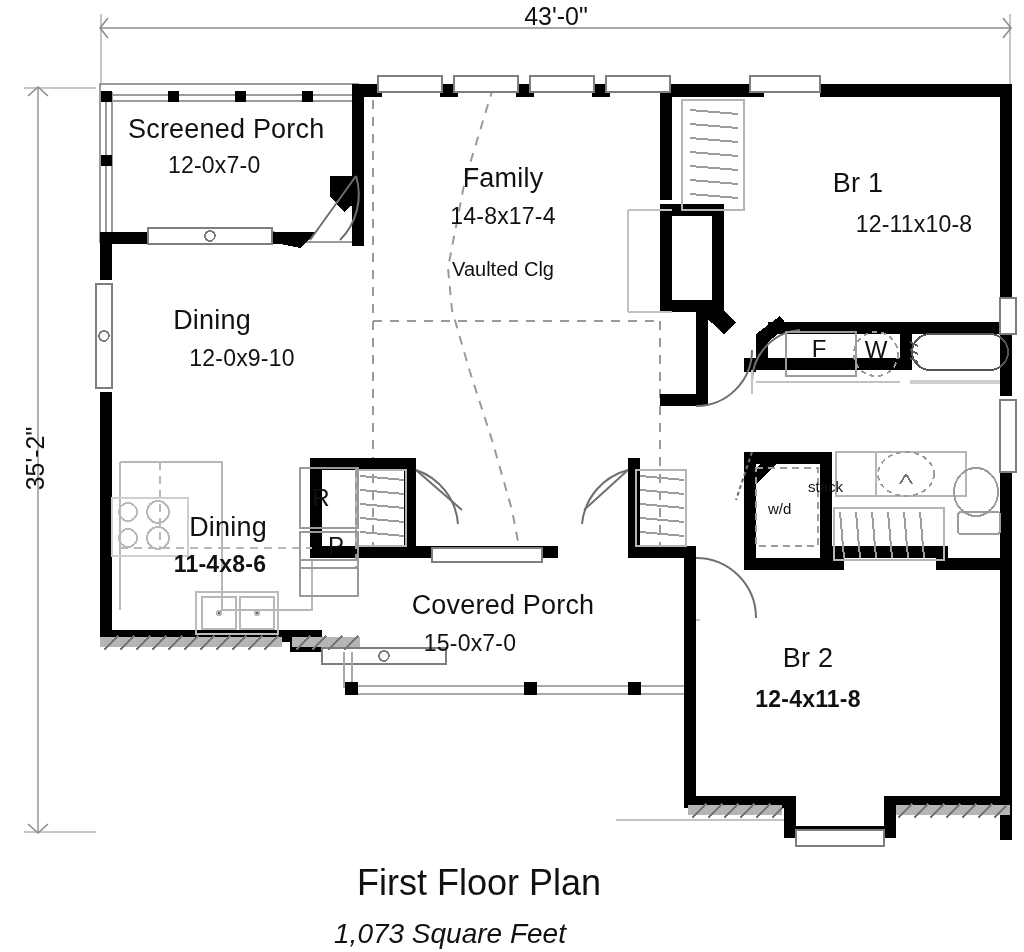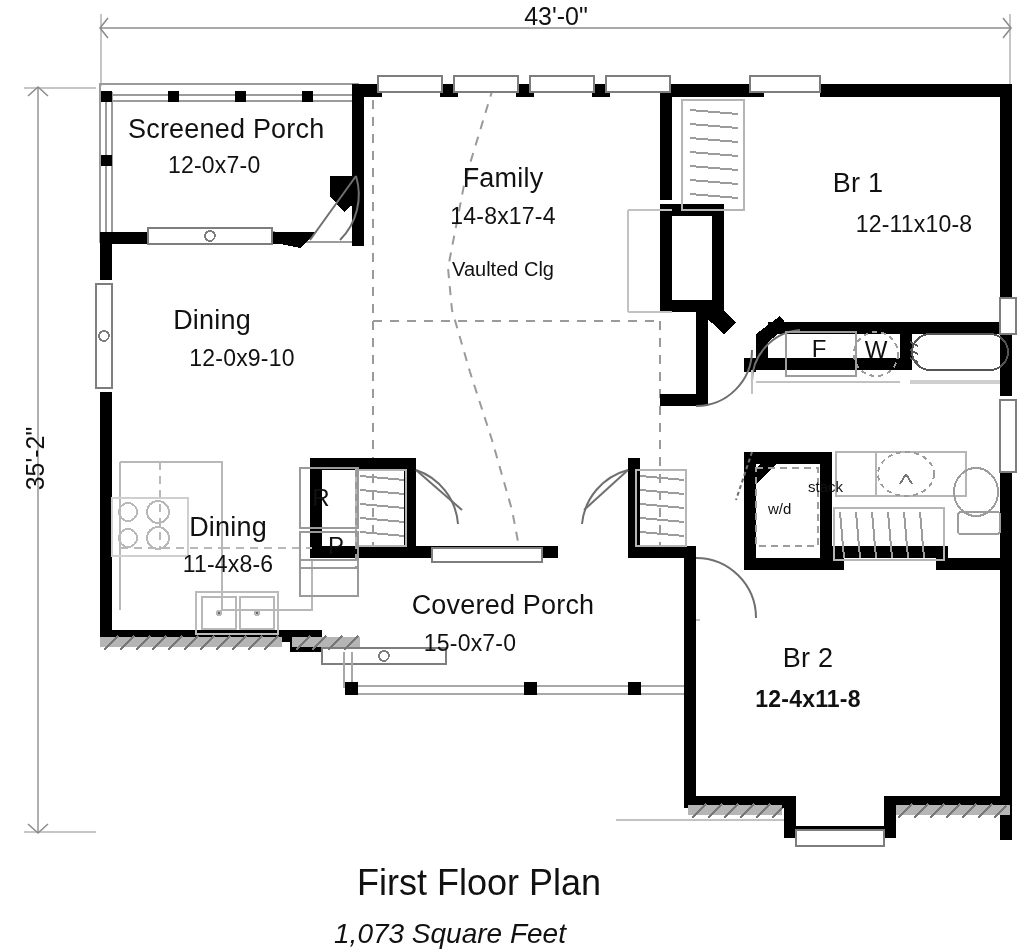--- a/index.html
+++ b/index.html
@@ -369,21 +369,21 @@
 <div class="lbl rm-dim ctr" style="left:503px;top:203px;">14-8x17-4</div>
 <div class="lbl rm-note ctr" style="left:503px;top:258px;">Vaulted Clg</div>
 
 <div class="lbl rm-name ctr" style="left:858px;top:168px;">Br 1</div>
 <div class="lbl rm-dim ctr" style="left:914px;top:211px;">12-11x10-8</div>
 
 <div class="lbl rm-name ctr" style="left:212px;top:305px;">Dining</div>
 <div class="lbl rm-dim ctr" style="left:242px;top:345px;">12-0x9-10</div>
 
 <div class="lbl rm-name ctr" style="left:228px;top:512px;">Dining</div>
-<div class="lbl rm-dim ctr" style="left:228px;top:551px;">11-4x8-6</div>
+<div class="lbl rm-dim ctr" style="left:220px;top:551px;font-weight:bold;">11-4x8-6</div>
 
 <div class="lbl rm-name ctr" style="left:503px;top:590px;">Covered Porch</div>
 <div class="lbl rm-dim ctr" style="left:470px;top:630px;">15-0x7-0</div>
 
 <div class="lbl rm-name ctr" style="left:808px;top:643px;">Br 2</div>
 <div class="lbl rm-dim ctr" style="left:808px;top:686px;font-weight:bold;">12-4x11-8</div>
 
 <div class="lbl small-lbl ctr" style="left:321px;top:488px;font-size:24px;">R</div>
 <div class="lbl small-lbl ctr" style="left:336px;top:536px;font-size:24px;">P</div>
 <div class="lbl small-lbl ctr" style="left:819px;top:339px;font-size:24px;">F</div>

